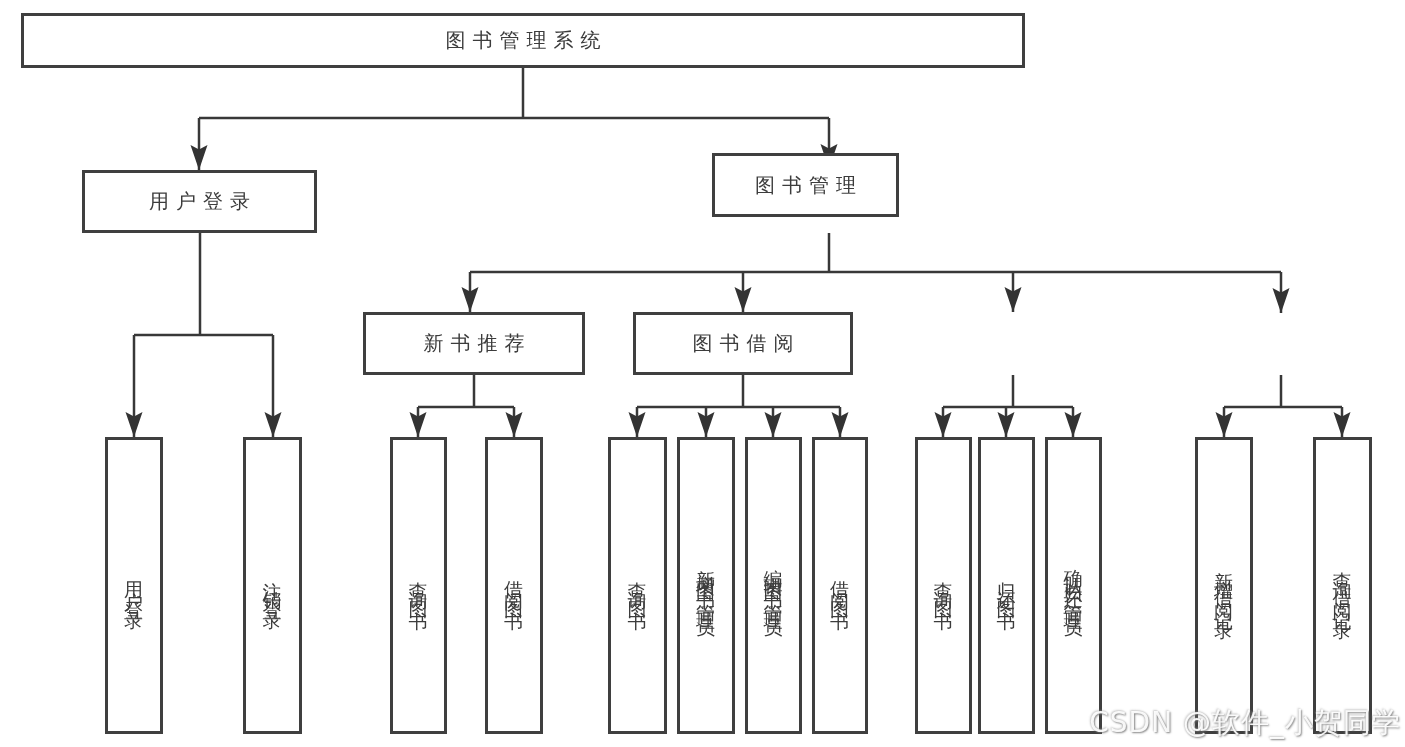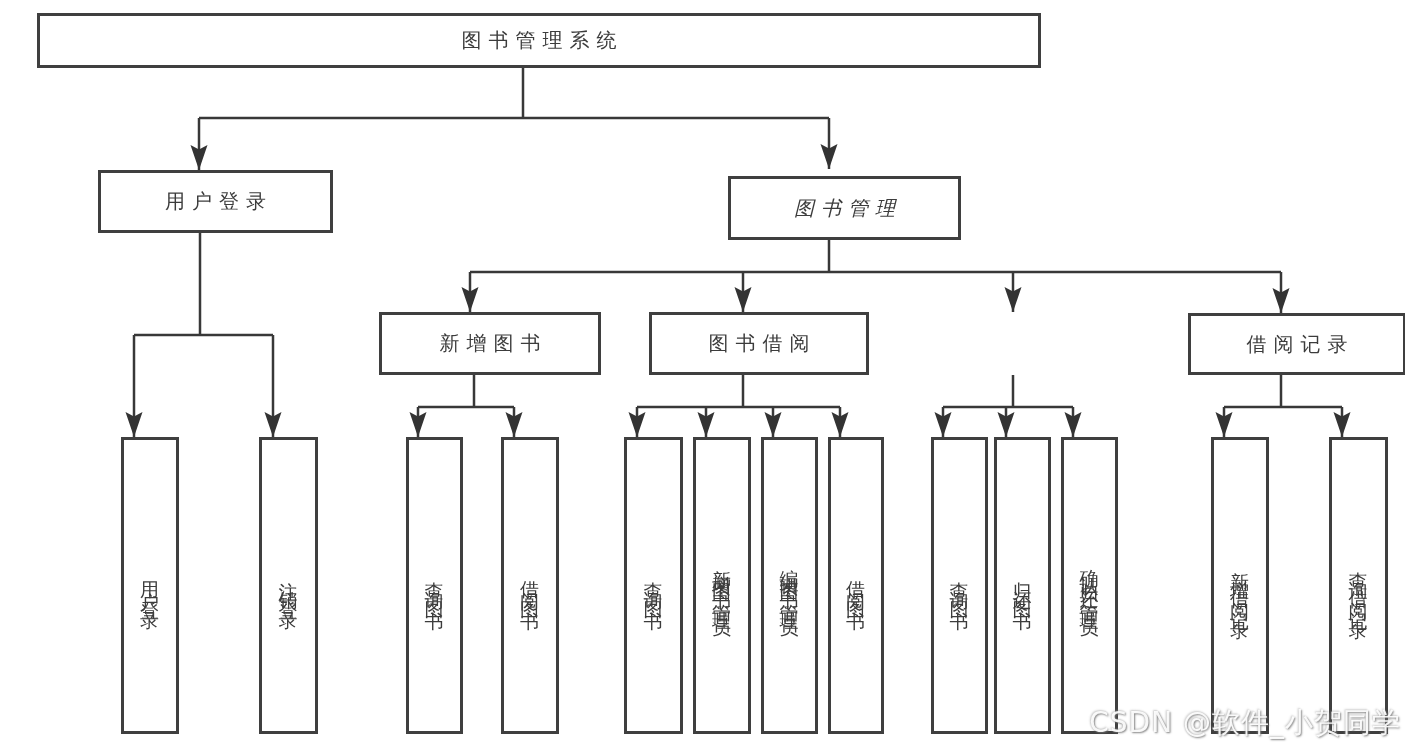--- a/index.html
+++ b/index.html
@@ -20,21 +20,20 @@
   .node {
     position: absolute;
     background: #ffffff;
     border: 3px solid #3f3f3f;
     box-sizing: border-box;
     display: flex;
     align-items: center;
     justify-content: center;
     color: #3c3c3c;
     z-index: 2;
-    margin-left: 16px;
   }
   .h-node {
     font-size: 20px;
     letter-spacing: 7px;
     text-indent: 7px; 
     white-space: nowrap;
   }
   .leaf {
     writing-mode: vertical-lr;
     text-orientation: mixed;
@@ -99,25 +98,24 @@
     <line x1="1073" y1="407" x2="1073" y2="437" stroke="#383838" stroke-width="2.5" marker-end="url(#arrow)"></line>
 
     <path d="M1281 375 V407 M1224 407 H1342" stroke="#383838" stroke-width="2.5" fill="none"></path>
     <line x1="1224" y1="407" x2="1224" y2="437" stroke="#383838" stroke-width="2.5" marker-end="url(#arrow)"></line>
     <line x1="1342" y1="407" x2="1342" y2="437" stroke="#383838" stroke-width="2.5" marker-end="url(#arrow)"></line>
   </svg>
 
   <div class="node h-node" style="left:21px; top:13px; width:1004px; height:55px;">图书管理系统</div>
 
   <div class="node h-node" style="left:82px; top:170px; width:235px; height:63px;">用户登录</div>
-  <div class="node h-node" style="left:712px; top:176px; width:233px; height:64px;font-style:italic;">图书管理</div>
+  <div class="node h-node" style="left:712px; top:153px; width:187px; height:64px;">图书管理</div>
 
-  <div class="node h-node" style="left:363px; top:312px; width:222px; height:63px;">新增图书</div>
+  <div class="node h-node" style="left:363px; top:312px; width:222px; height:63px;">新书推荐</div>
   <div class="node h-node" style="left:633px; top:312px; width:220px; height:63px;">图书借阅</div>
-  <div class="node h-node" style="left:1172px; top:313px; width:218px; height:62px;">借阅记录</div>
 
   <div class="node leaf" style="left:105px; top:437px; width:58px; height:297px;">用户登录</div>
   <div class="node leaf" style="left:243px; top:437px; width:59px; height:297px;">注销登录</div>
 
   <div class="node leaf" style="left:390px; top:437px; width:57px; height:297px;">查询图书</div>
   <div class="node leaf" style="left:485px; top:437px; width:58px; height:297px;">借阅图书</div>
 
   <div class="node leaf" style="left:608px; top:437px; width:59px; height:297px;">查询图书</div>
   <div class="node leaf leaf-long" style="left:677px; top:437px; width:58px; height:297px;">新增图书（管理员）</div>
   <div class="node leaf leaf-long" style="left:745px; top:437px; width:57px; height:297px;">编辑图书（管理员）</div>

